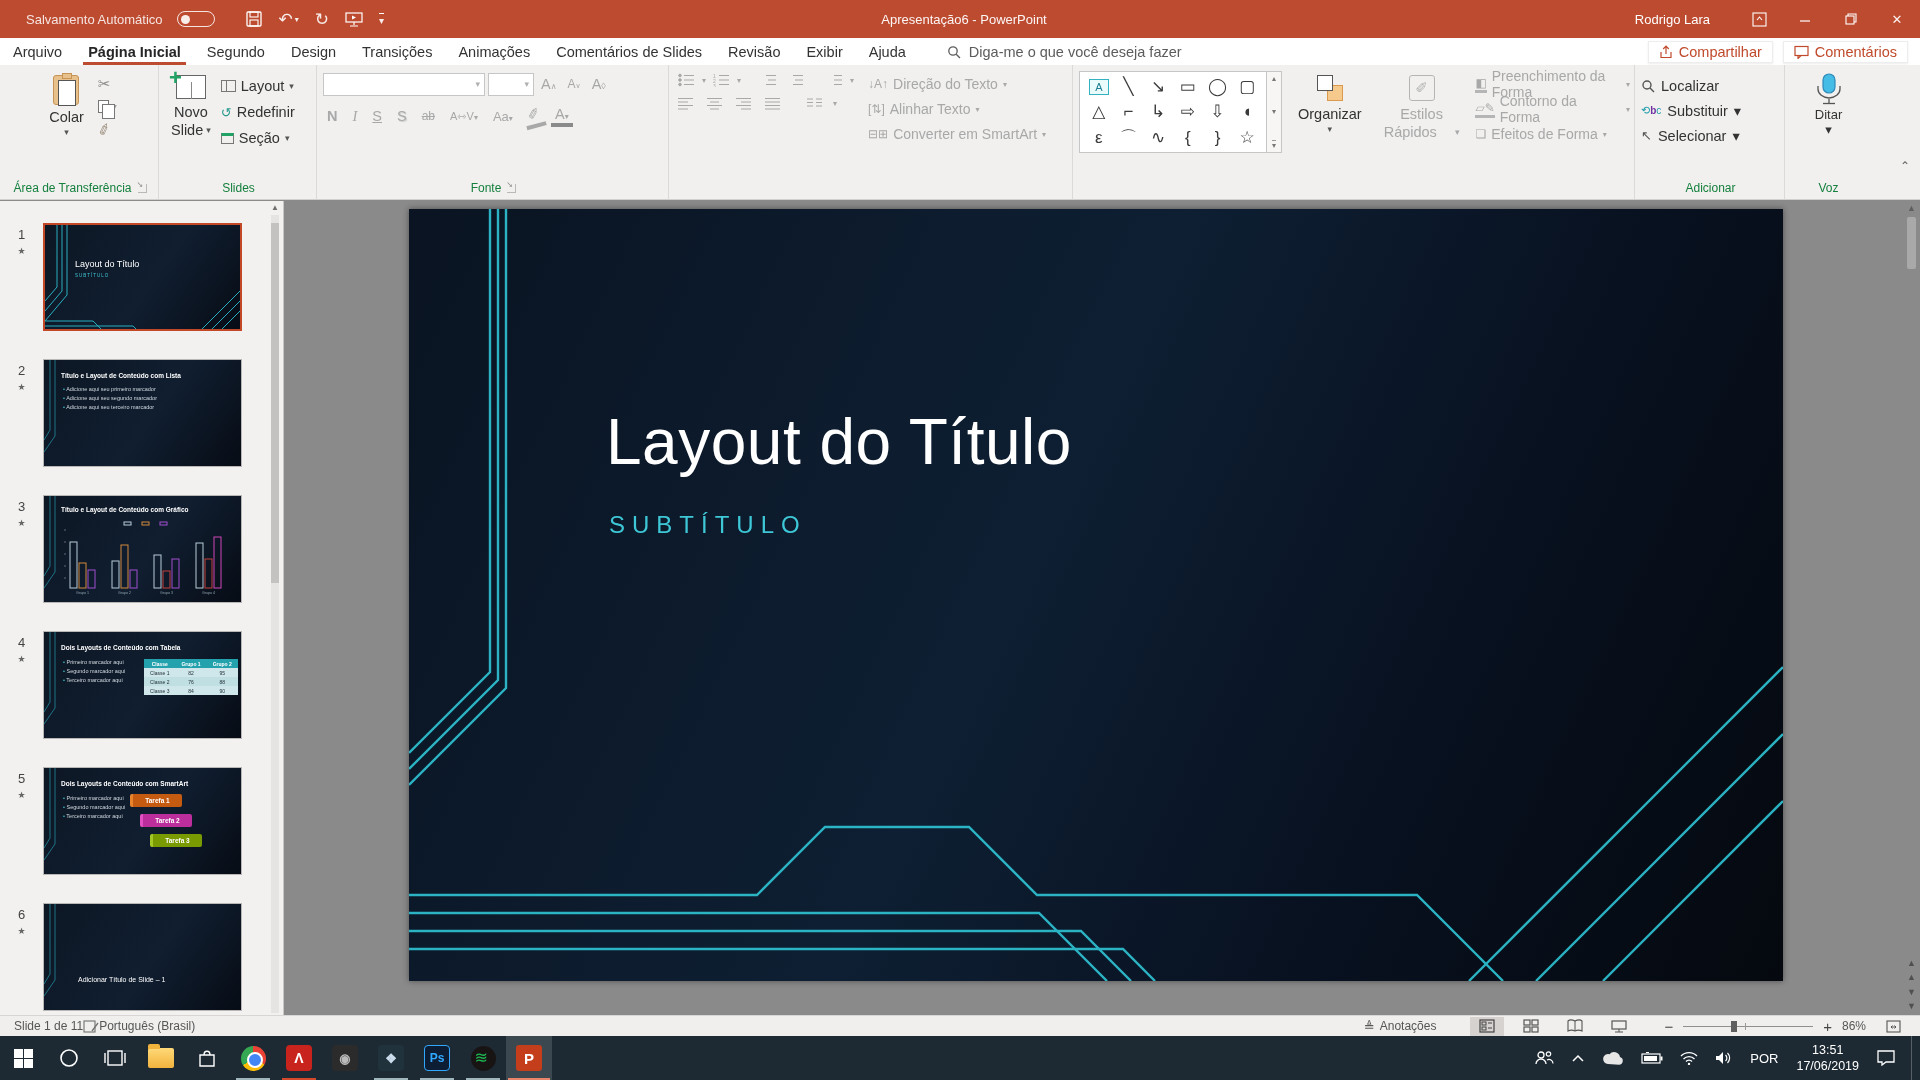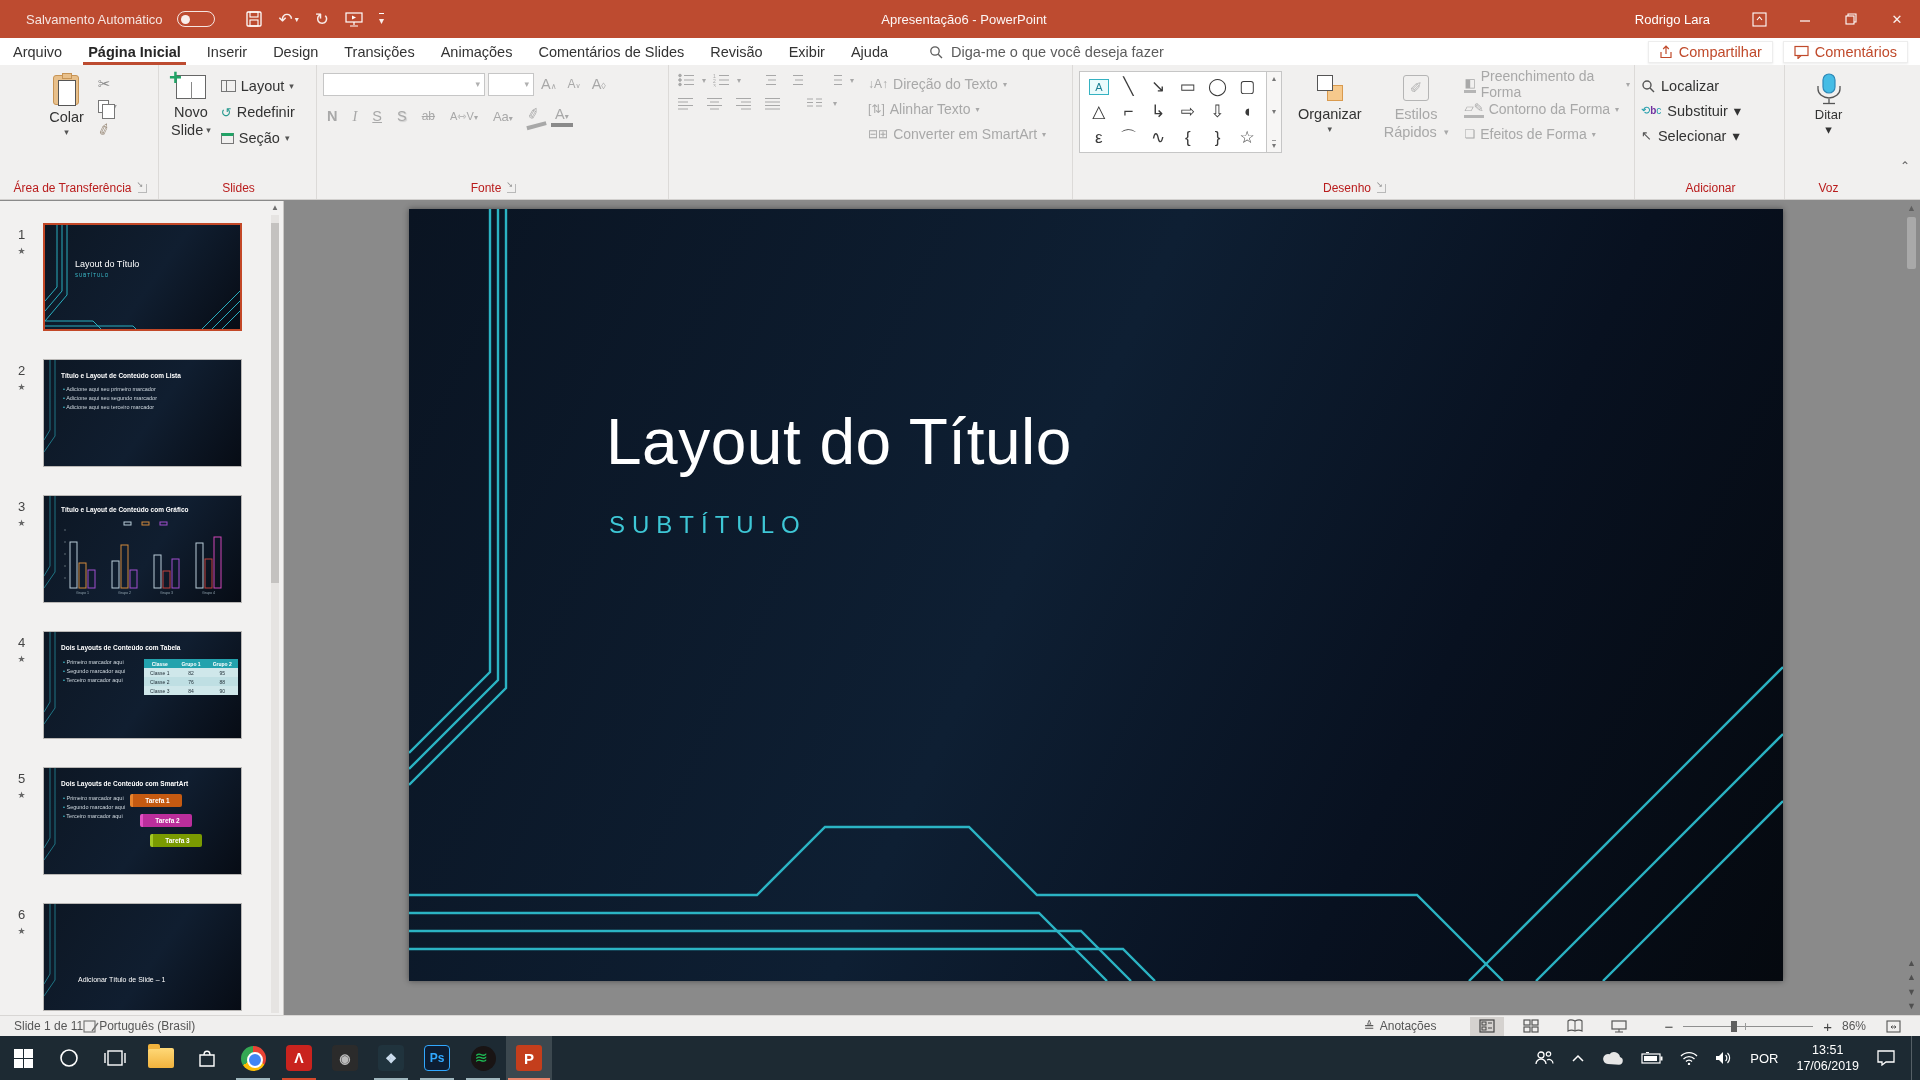--- a/index.html
+++ b/index.html
@@ -38,21 +38,21 @@
   .mbtn { display:flex; align-items:center; gap:6px; background:#fff; border:1px solid #ededed;
     box-shadow:0 1px 2px rgba(0,0,0,.08); padding:2px 10px; color:#c04a2b; font-size:14.5px; }
 
   
   .ribbon { position:absolute; top:65px; left:0; right:0; height:135px; background:#f1f0ef;
     border-bottom:1px solid #d2d0ce; display:flex; }
   .rgroup { display:flex; flex-direction:column; padding:6px 4px 0 6px; position:relative; }
   .rgroup + .rgroup { border-left:1px solid #dcdad8; }
   .rgc { flex:1; display:flex; align-items:flex-start; }
   .rlabel { height:22px; display:flex; align-items:center; justify-content:center;
-    font-size:12px; color:#b91c1c; gap:6px; }
+    font-size:12px; color:#15803d; gap:6px; }
   .launcher { font-size:10px; color:#8a8a8a; border:1px solid #b9b9b9; border-top:none; border-left:none;
     width:9px; height:9px; display:inline-block; position:relative; }
   .launcher::after { content:"↘"; position:absolute; left:-1px; top:-4px; font-size:8px; }
   .bigbtn { display:flex; flex-direction:column; align-items:center; justify-content:flex-start;
     padding:4px 6px; font-size:14.5px; color:#333; line-height:1.25; text-align:center; }
   .bigbtn .car { font-size:9px; color:#555; margin-top:1px; }
   .bigbtn.disabled { color:#a8a8a8; }
   .minicol { display:flex; flex-direction:column; justify-content:flex-start; gap:7px; padding-top:4px; }
   .minirow { display:flex; align-items:center; gap:5px; font-size:14.5px; color:#333; height:22px; }
   .minirow .car { font-size:9px; color:#555; }
@@ -228,21 +228,21 @@
             <path d="M3 3 V1 h8 v8 h-2" fill="none" stroke="#fff" stroke-width="1.1"></path>
           </svg>
       </span>
       <span class="winbtn">✕</span>
     </div>
   </header>
 
   <nav class="menubar">
     <span class="mtab">Arquivo</span>
     <span class="mtab active">Página Inicial</span>
-    <span class="mtab">Inserir</span>
+    <span class="mtab">Segundo</span>
     <span class="mtab">Design</span>
     <span class="mtab">Transições</span>
     <span class="mtab">Animações</span>
     <span class="mtab">Comentários de Slides</span>
     <span class="mtab">Revisão</span>
     <span class="mtab">Exibir</span>
     <span class="mtab">Ajuda</span>
     <span class="msearch">
       <svg width="14" height="14" viewBox="0 0 14 14">
           <circle cx="6" cy="6" r="4.2" fill="none" stroke="#5c5c5c" stroke-width="1.3"></circle>
@@ -489,21 +489,21 @@
           <span class="arrange-ic">
               <span class="b1"></span>
               <span class="b2"></span>
             </span>
           <span>Organizar</span>
           <span class="car">▾</span>
         </div>
         <div class="bigbtn disabled">
           <span class="qstyles-ic">✐</span>
           <span>Estilos</span>
-          <span style="display:flex;align-items:center;gap:7px;">
+          <span style="display:flex;align-items:center;gap:18px;">
               <span>Rápidos</span>
               <span class="car gray">▾</span>
             </span>
         </div>
         <div style="display:flex;flex-direction:column;gap:3px;padding-top:2px;">
           <span class="ptxt">
               <span style="font-size:12px;border-bottom:3px solid #b5b5b5;">◧</span>
               <span>Preenchimento da Forma</span>
               <span class="car" style="font-size:8px;">▾</span>
             </span>
@@ -512,24 +512,20 @@
               <span>Contorno da Forma</span>
               <span class="car" style="font-size:8px;">▾</span>
             </span>
           <span class="ptxt">
               <span style="font-size:12px;">❏</span>
               <span>Efeitos de Forma</span>
               <span class="car" style="font-size:8px;">▾</span>
             </span>
         </div>
       </div>
-      <div class="rlabel">
-          <span>Desenho</span>
-          <span class="launcher"></span>
-        </div>
     </div>
 
     <div class="rgroup" style="width:150px;">
       <div class="rgc" style="flex-direction:column; padding-top:2px;">
         <span class="erow">
           <svg width="14" height="14" viewBox="0 0 14 14">
               <circle cx="6" cy="6" r="4" fill="none" stroke="#555" stroke-width="1.4"></circle>
               <line x1="9" y1="9" x2="13" y2="13" stroke="#555" stroke-width="1.4"></line>
             </svg>
           <span>Localizar</span>

